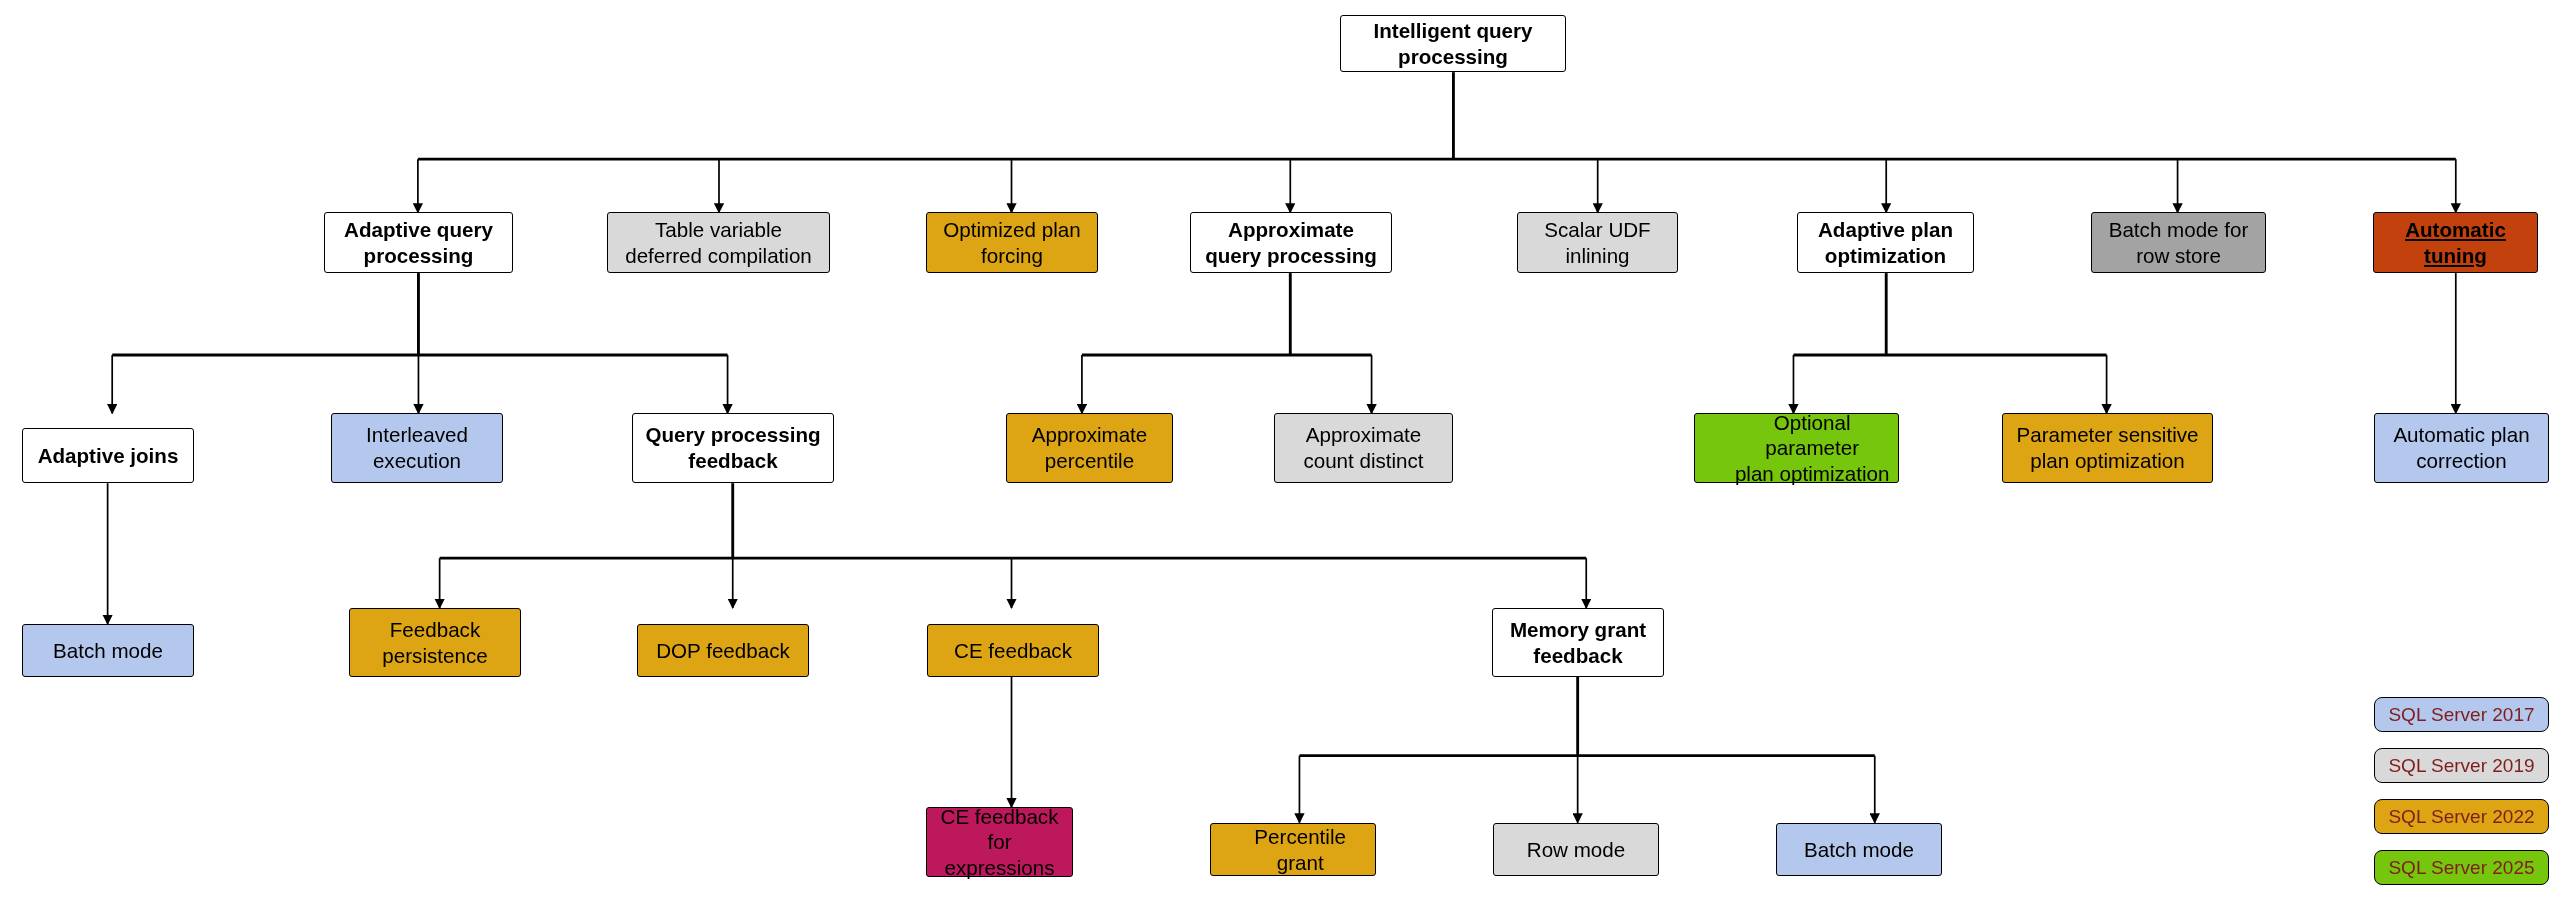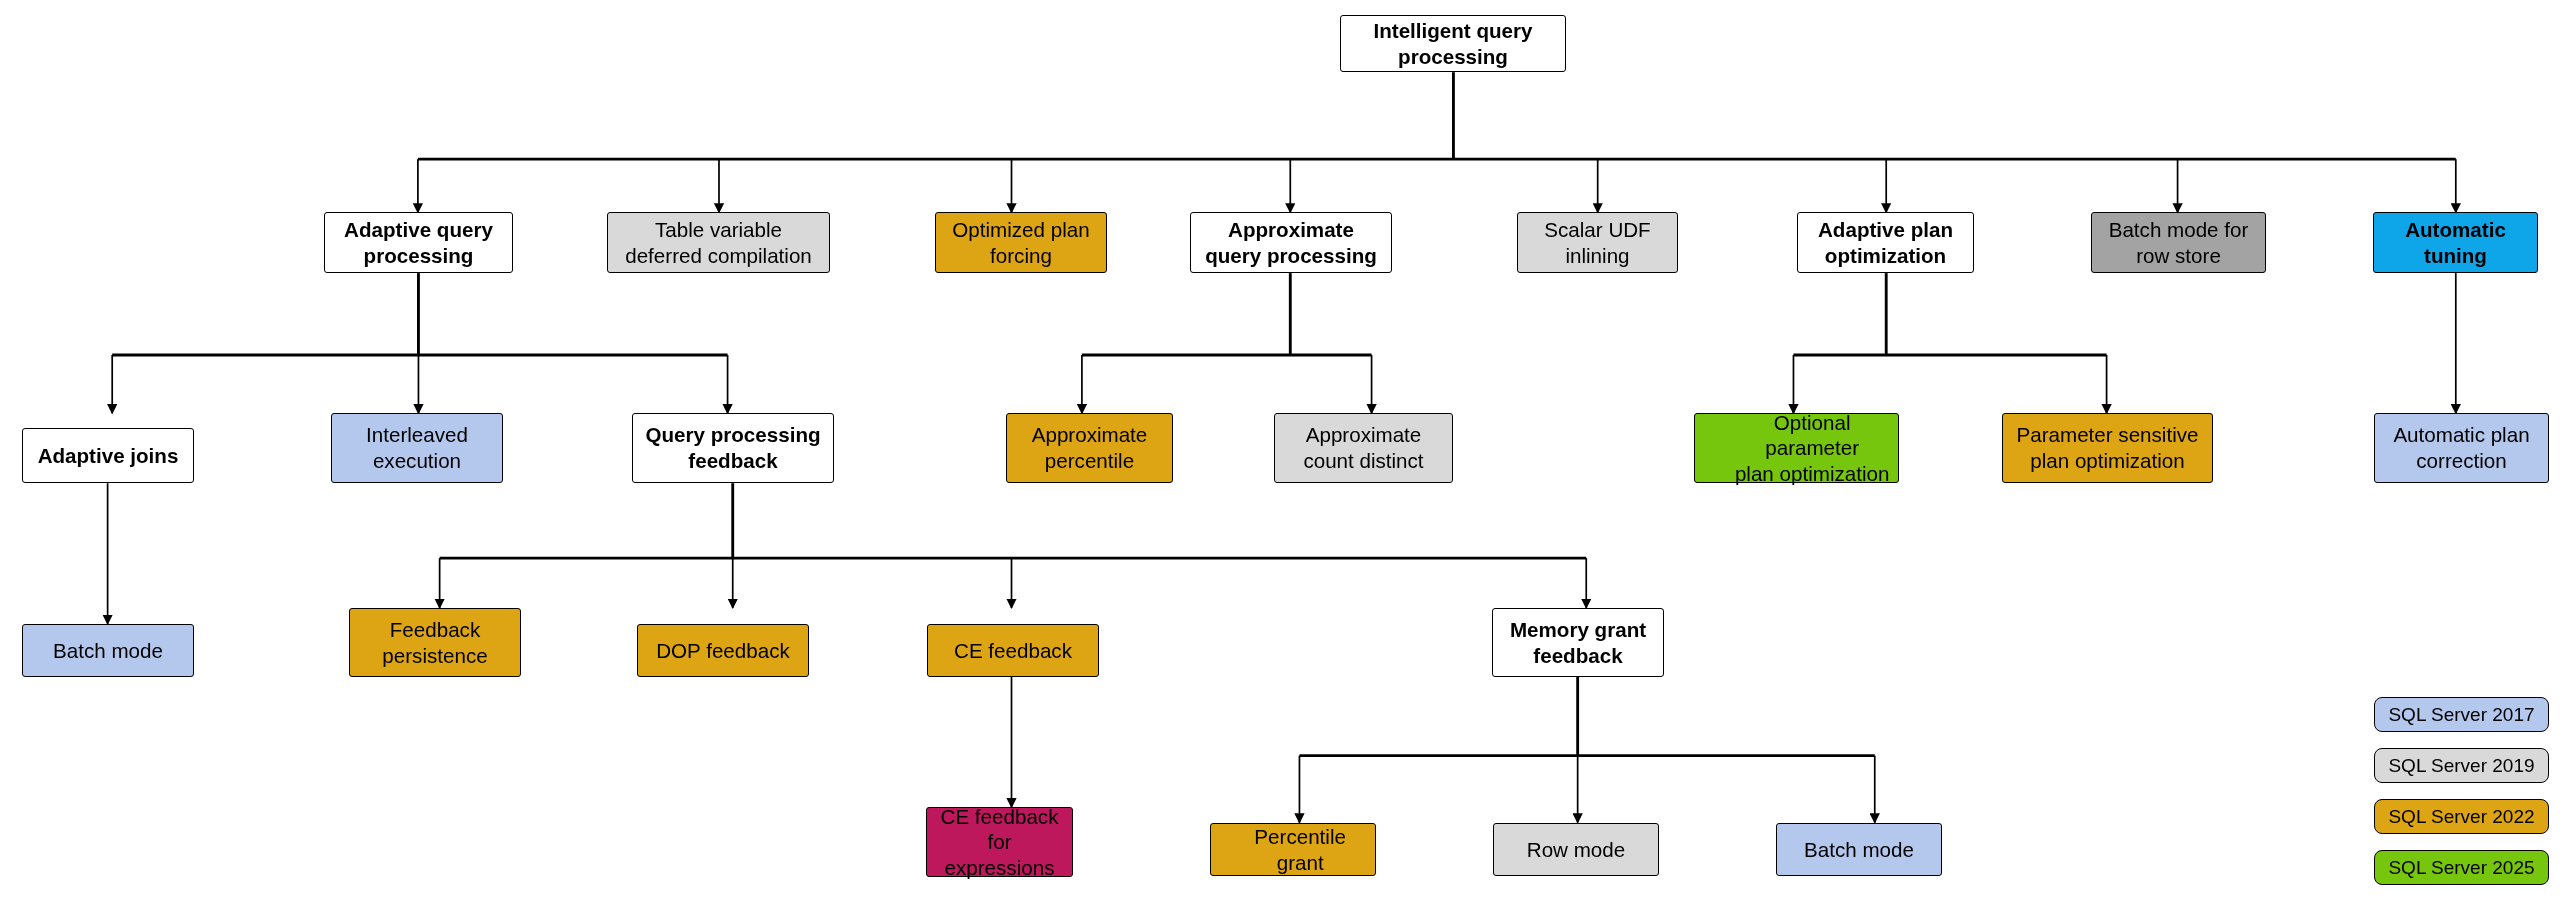--- a/index.html
+++ b/index.html
@@ -47,21 +47,21 @@
   }
   .legend-item {
     position: absolute;
     box-sizing: border-box;
     border: 1.7px solid #000000;
     border-radius: 8px;
     display: flex;
     align-items: center;
     justify-content: center;
     font-size: 19px;
-    color: #000000;
+    color: #7f1d1d;
     z-index: 2;
   }
 </style>
 </head>
 <body>
 
 <div id="canvas">
   <svg id="edges" viewBox="0 0 4500 1600">
       <defs>
         <marker id="ah" viewBox="0 0 10 10" refX="9" refY="5" markerWidth="6" markerHeight="6" orient="auto-start-reverse">
@@ -106,31 +106,31 @@
       <line x1="188" y1="844" x2="188" y2="1090" stroke="#000000" stroke-width="3" marker-end="url(#ah)"></line>
       <line x1="1767" y1="1182" x2="1767" y2="1410" stroke="#000000" stroke-width="3" marker-end="url(#ah)"></line>
     </svg>
   <div id="nodes-layer">
       <div class="node bold" style="left: 1340px; top: 15px; width: 226px; height: 57px; background: rgb(255, 255, 255);">Intelligent query
 processing</div>
       <div class="node bold" style="left: 324px; top: 212px; width: 189px; height: 61px; background: rgb(255, 255, 255);">Adaptive query
 processing</div>
       <div class="node" style="left: 607px; top: 212px; width: 223px; height: 61px; background: rgb(217, 217, 217);">Table variable
 deferred compilation</div>
-      <div class="node" style="left: 926px; top: 212px; width: 172px; height: 61px; background: rgb(221, 165, 19); margin-left: 9px;">Optimized plan
+      <div class="node" style="left: 926px; top: 212px; width: 172px; height: 61px; background: rgb(221, 165, 19);">Optimized plan
 forcing</div>
       <div class="node bold" style="left: 1190px; top: 212px; width: 202px; height: 61px; background: rgb(255, 255, 255);">Approximate
 query processing</div>
       <div class="node" style="left: 1517px; top: 212px; width: 161px; height: 61px; background: rgb(217, 217, 217);">Scalar UDF
 inlining</div>
       <div class="node bold" style="left: 1797px; top: 212px; width: 177px; height: 61px; background: rgb(255, 255, 255);">Adaptive plan
 optimization</div>
       <div class="node" style="left: 2091px; top: 212px; width: 175px; height: 61px; background: #a3a3a3;">Batch mode for
 row store</div>
-      <div class="node bold" style="left: 2373px; top: 212px; width: 165px; height: 61px; background: #0ea5e9;">Automatic
+      <div class="node bold" style="left: 2373px; top: 212px; width: 165px; height: 61px; background: #c2410c; text-decoration: underline;">Automatic
 tuning</div>
       <div class="node bold" style="left: 22px; top: 428px; width: 172px; height: 55px; background: rgb(255, 255, 255); text-align: right;">Adaptive joins</div>
       <div class="node" style="left: 331px; top: 413px; width: 172px; height: 70px; background: rgb(180, 199, 237);">Interleaved
 execution</div>
       <div class="node bold" style="left: 632px; top: 413px; width: 202px; height: 70px; background: rgb(255, 255, 255);">Query processing
 feedback</div>
       <div class="node" style="left: 1006px; top: 413px; width: 167px; height: 70px; background: rgb(221, 165, 19);">Approximate
 percentile</div>
       <div class="node" style="left: 1274px; top: 413px; width: 179px; height: 70px; background: rgb(217, 217, 217);">Approximate
 count distinct</div>

